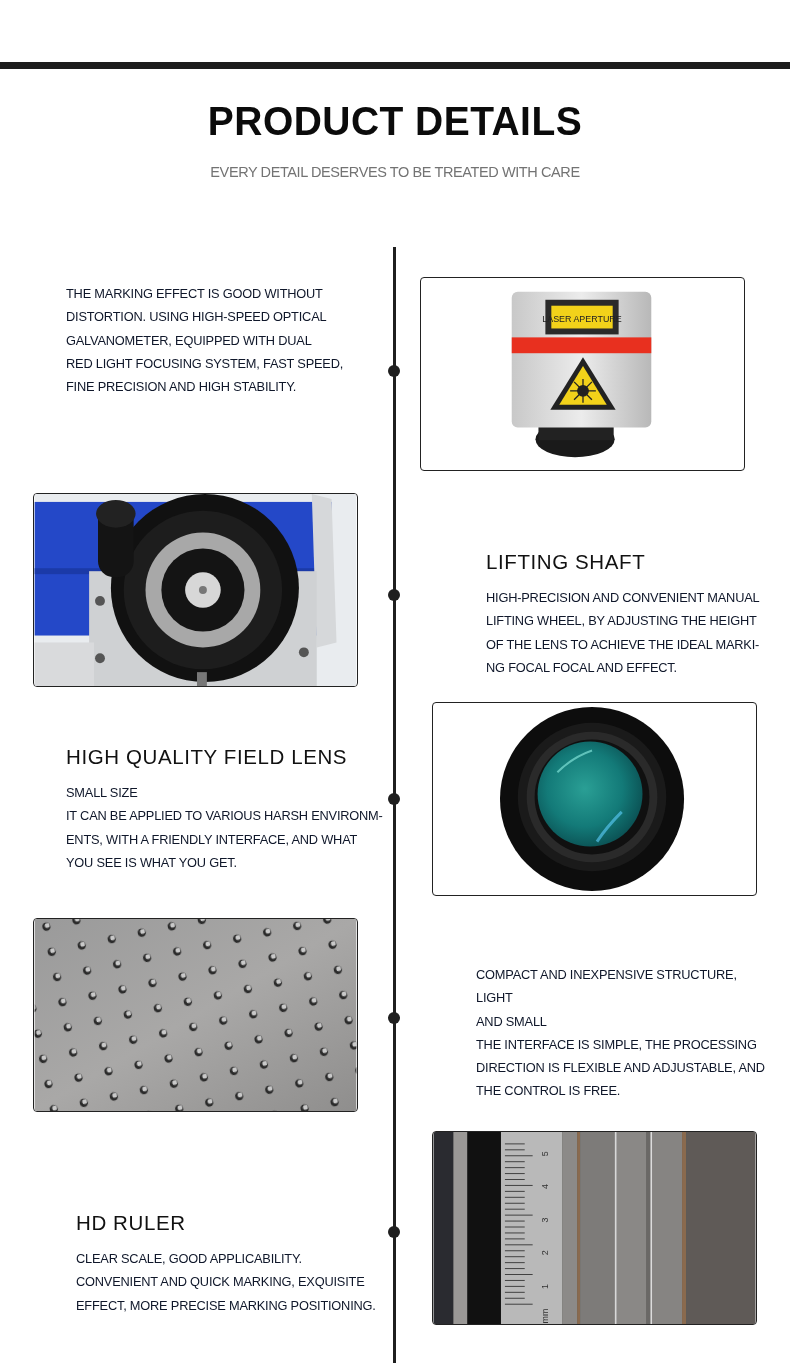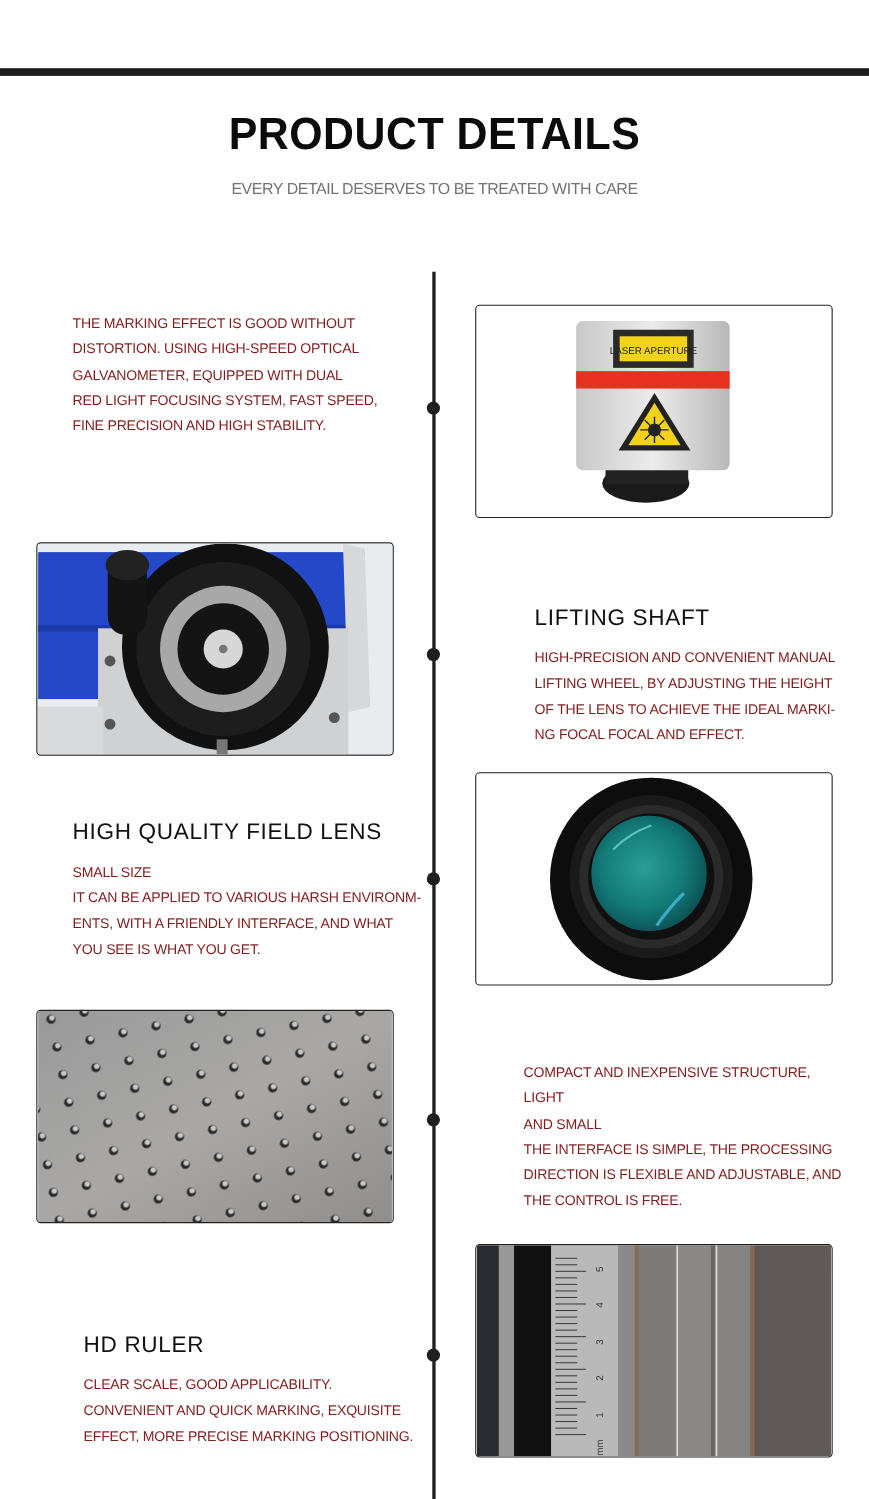--- a/index.html
+++ b/index.html
@@ -8,21 +8,21 @@
   .topbar { position: absolute; left: 0; top: 62px; width: 790px; height: 7px; background: #1c1c1c; }
   .title { position: absolute; left: 0; width: 790px; top: 98px; text-align: center;
            font-size: 41px; font-weight: bold; letter-spacing: 0.5px; color: #0b0b0b;
            font-family: "Liberation Sans Narrow", "Liberation Sans", sans-serif; transform: scaleX(0.95); }
   .subtitle { position: absolute; left: 0; width: 790px; top: 164px; text-align: center;
               font-size: 14.5px; color: #737373; letter-spacing: -0.4px; }
   .timeline { position: absolute; left: 393px; top: 247px; width: 3px; height: 1116px; background: #1f1f1f; }
   .dot { position: absolute; width: 12px; height: 12px; border-radius: 50%; background: #1f1f1f; left: 388px; }
   .section { position: absolute; }
   .sec-title { font-size: 20.5px; color: #111; letter-spacing: 0.6px; margin: 0 0 12px 0; font-weight: normal; }
-  .sec-body { font-size: 12.8px; line-height: 23.3px; color: #7f1d1d; letter-spacing: -0.2px; white-space: pre-line; }
+  .sec-body { font-size: 12.8px; line-height: 23.3px; color: #0f172a; letter-spacing: -0.2px; white-space: pre-line; }
   .photo { position: absolute; width: 325px; height: 194px; border: 1.5px solid #222; border-radius: 4px;
            overflow: hidden; box-sizing: border-box; background: #fff; }
   .photo svg { width: 100%; height: 100%; display: block; }
 </style>
 </head>
 <body>
 
 <div class="topbar"></div>
 <div class="title">PRODUCT DETAILS</div>
 <div class="subtitle">EVERY DETAIL DESERVES TO BE TREATED WITH CARE</div>
@@ -34,21 +34,21 @@
 <div class="dot" style="top:1012px"></div>
 <div class="dot" style="top:1226px"></div>
 
 <div class="section" style="left:66px; top:282px; width:320px;">
   <div class="sec-body">THE MARKING EFFECT IS GOOD WITHOUT
 DISTORTION. USING HIGH-SPEED OPTICAL
 GALVANOMETER, EQUIPPED WITH DUAL
 RED LIGHT FOCUSING SYSTEM, FAST SPEED,
 FINE PRECISION AND HIGH STABILITY.</div>
 </div>
-<div class="photo" style="left:432px; top:277px;text-decoration:underline;">
+<div class="photo" style="left:420px; top:277px;text-decoration:underline;">
   <svg viewBox="0 0 325 194">
     <defs>
       <linearGradient id="silver" x1="0" x2="1">
         <stop offset="0" stop-color="#c8c8c8"></stop>
           <stop offset="0.5" stop-color="#ececec"></stop>
           <stop offset="1" stop-color="#b8b8b8"></stop>
       </linearGradient>
     </defs>
     <ellipse cx="155" cy="163" rx="40" ry="18" fill="#1a1a1a"></ellipse>
     <rect x="118" y="140" width="76" height="24" fill="#222"></rect>

